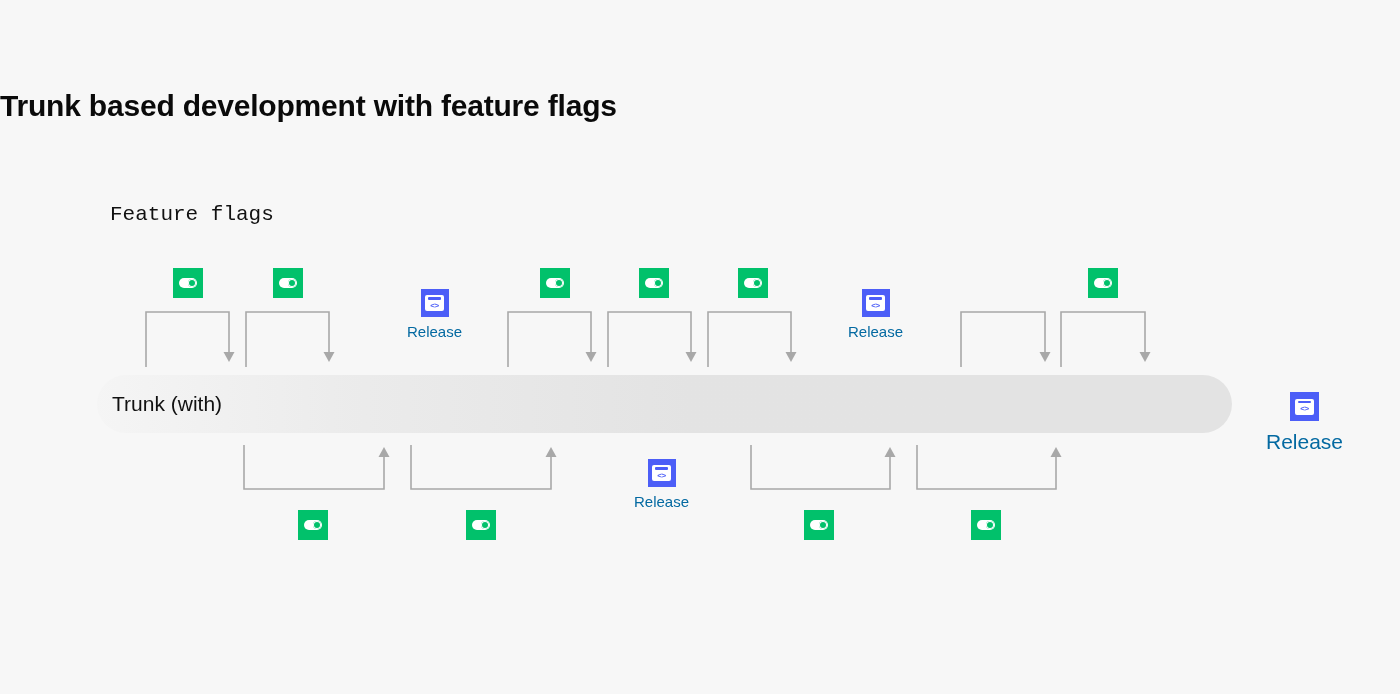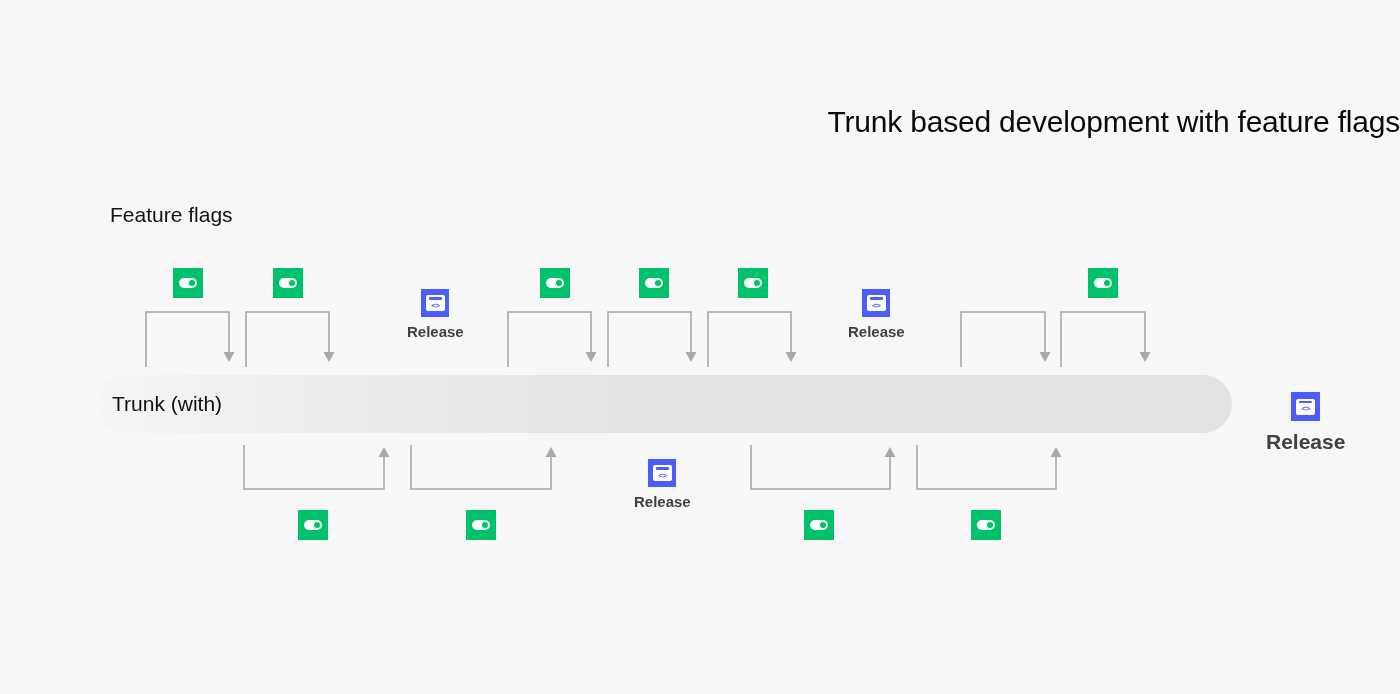--- a/index.html
+++ b/index.html
@@ -16,37 +16,38 @@
   #canvas {
     position: relative;
     width: 1400px;
     height: 694px;
   }
 
   
   .title {
     position: absolute;
     left: 0;
-    top: 105px;
+    top: 89px;
     width: 1400px;
-    text-align: right;
+    text-align: left;
     font-size: 30px;
-    font-weight: normal;
+    font-weight: bold;
     color: #0a0a0a;
     letter-spacing: -0.2px;
   }
 
   
   .section-label {
     position: absolute;
     left: 110px;
     top: 203px;
     font-size: 21px;
     color: #111111;
     font-weight: normal;
+    font-family: Liberation Mono, monospace;
   }
 
   
   .trunk-bar {
     position: absolute;
     left: 97px;
     top: 375px;
     width: 1135px;
     height: 58px;
     border-radius: 29px;
@@ -135,22 +136,22 @@
     font-size: 8px;
     font-weight: bold;
     line-height: 9px;
     color: #4c5ef7;
     margin-top: 1px;
     letter-spacing: -0.5px;
   }
   .release-label {
     margin-top: 6px;
     font-size: 15px;
-    font-weight: bold;
-    color: #404040;
+    font-weight: normal;
+    color: #0369a1;
     white-space: nowrap;
   }
 
   
   .release-marker.big .release-icon {
     width: 29px;
     height: 29px;
   }
   .release-marker.big .release-label {
     font-size: 21px;

